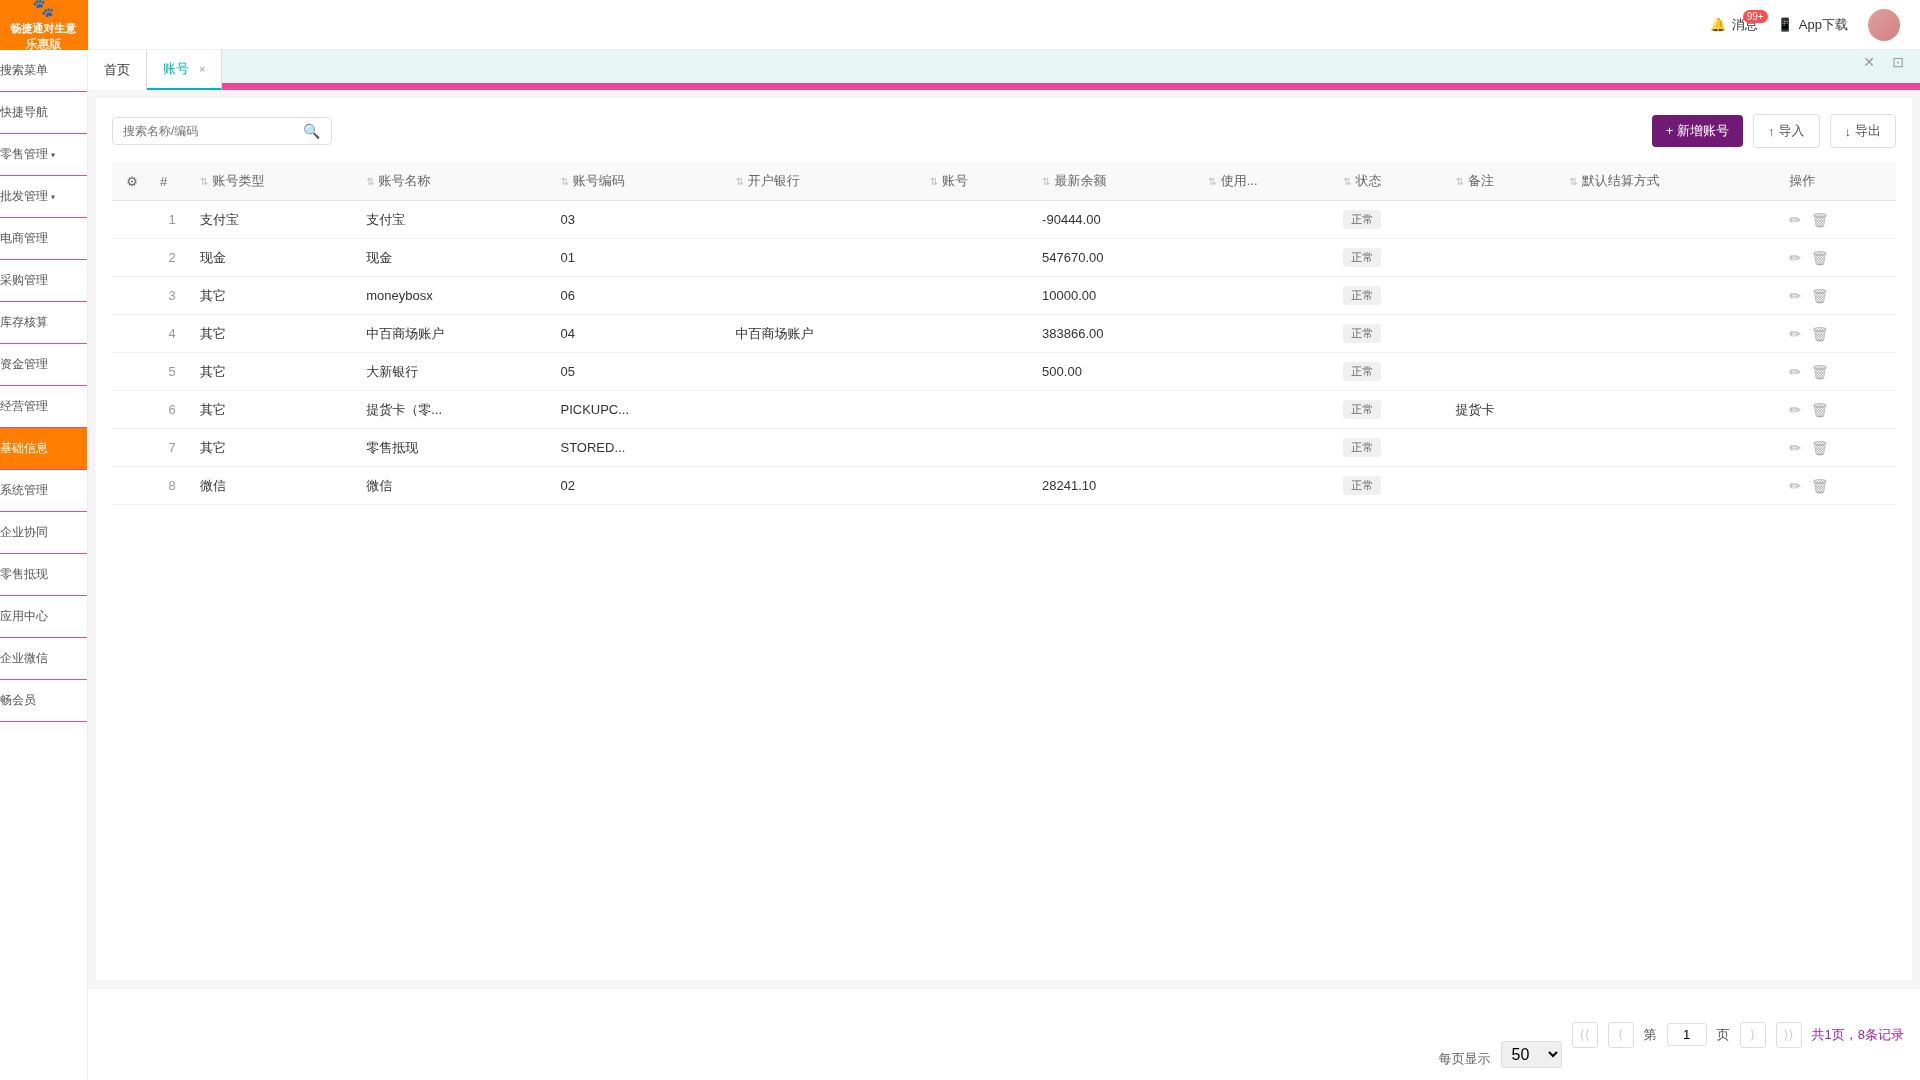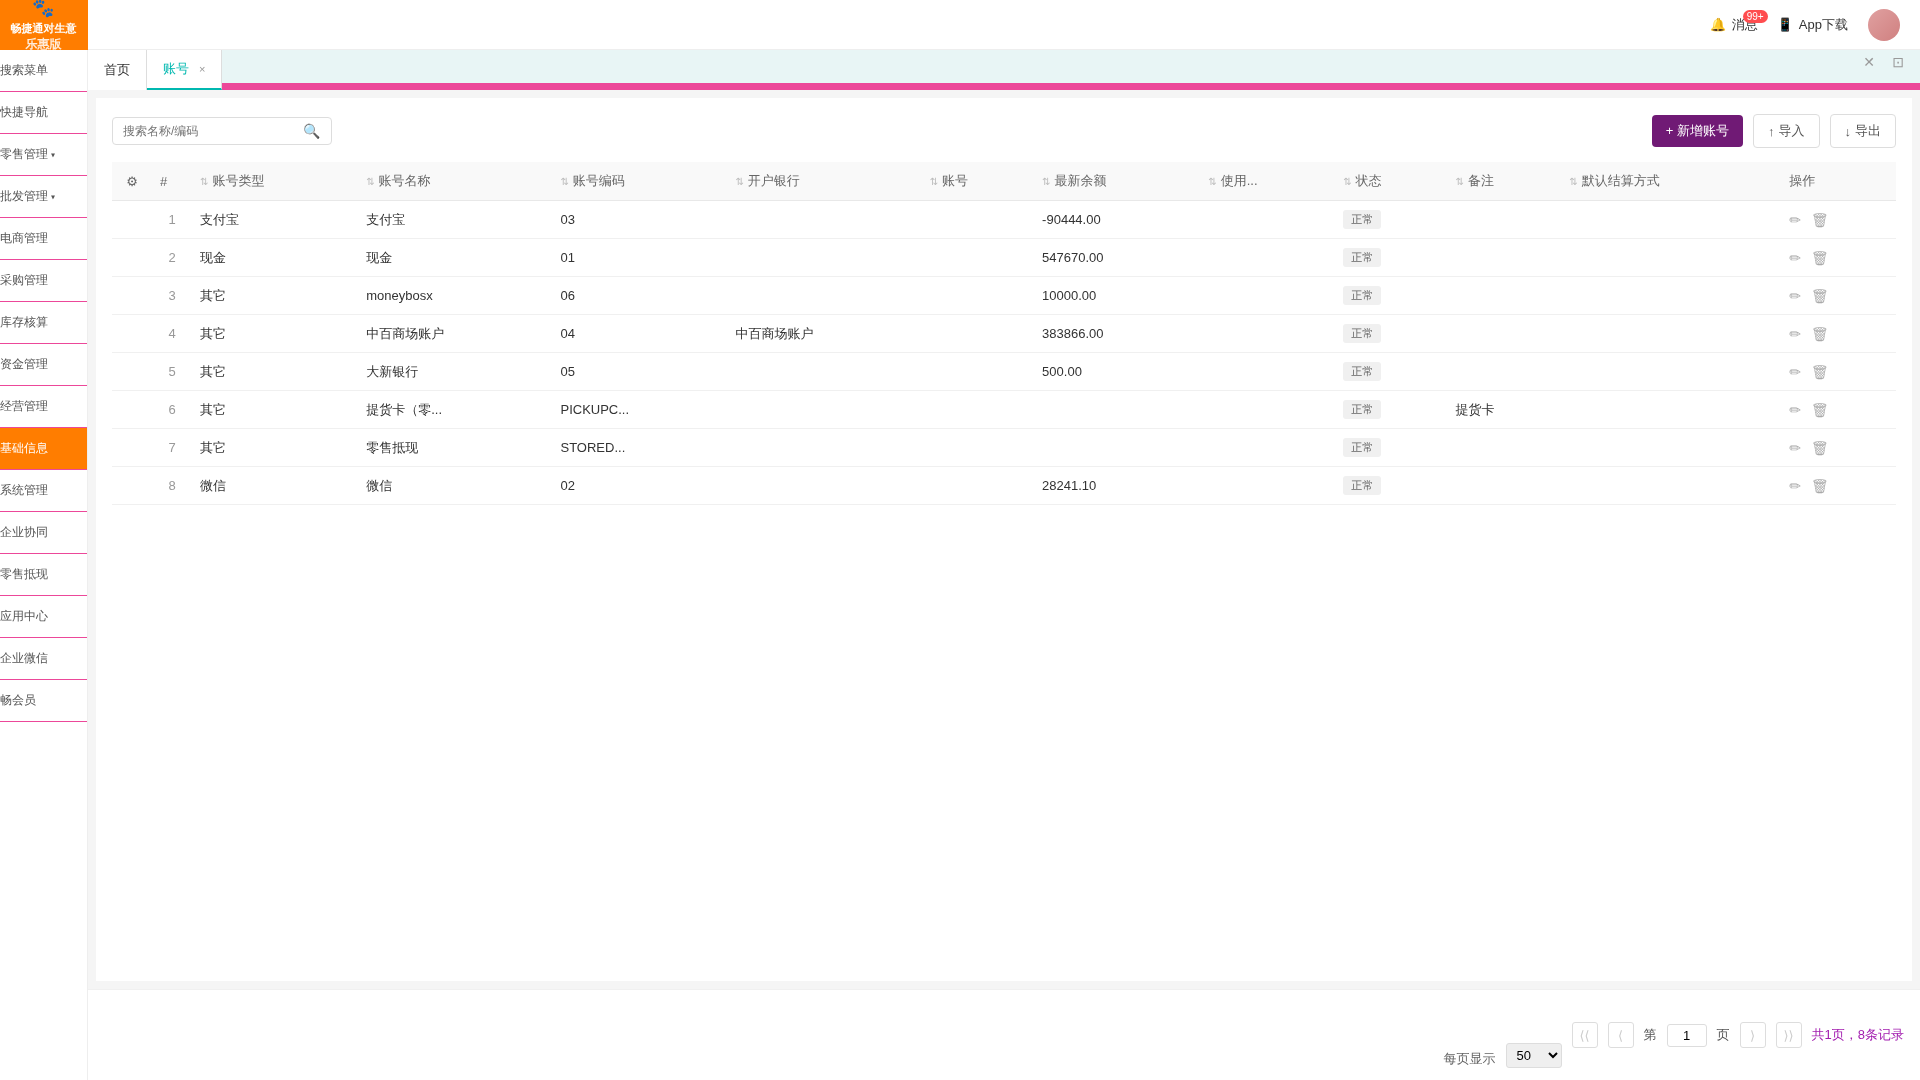--- a/index.html
+++ b/index.html
@@ -213,21 +213,21 @@
       font-size: 13px;
       color: #555;
       border-top: 1px solid #f0f0f0;
       background: white;
     }
     .pagination-label { color: #666; margin-top: 48px; }
     .per-page-select {
       border: 1px solid #ddd;
       border-radius: 3px;
       padding: 3px 6px;
-      font-size: 13px;
+      font-size: 16px;
       cursor: pointer;
       margin-top: 40px;
     }
     .page-btn {
       width: 26px;
       height: 26px;
       border: 1px solid #ddd;
       background: white;
       border-radius: 3px;
       cursor: pointer;

